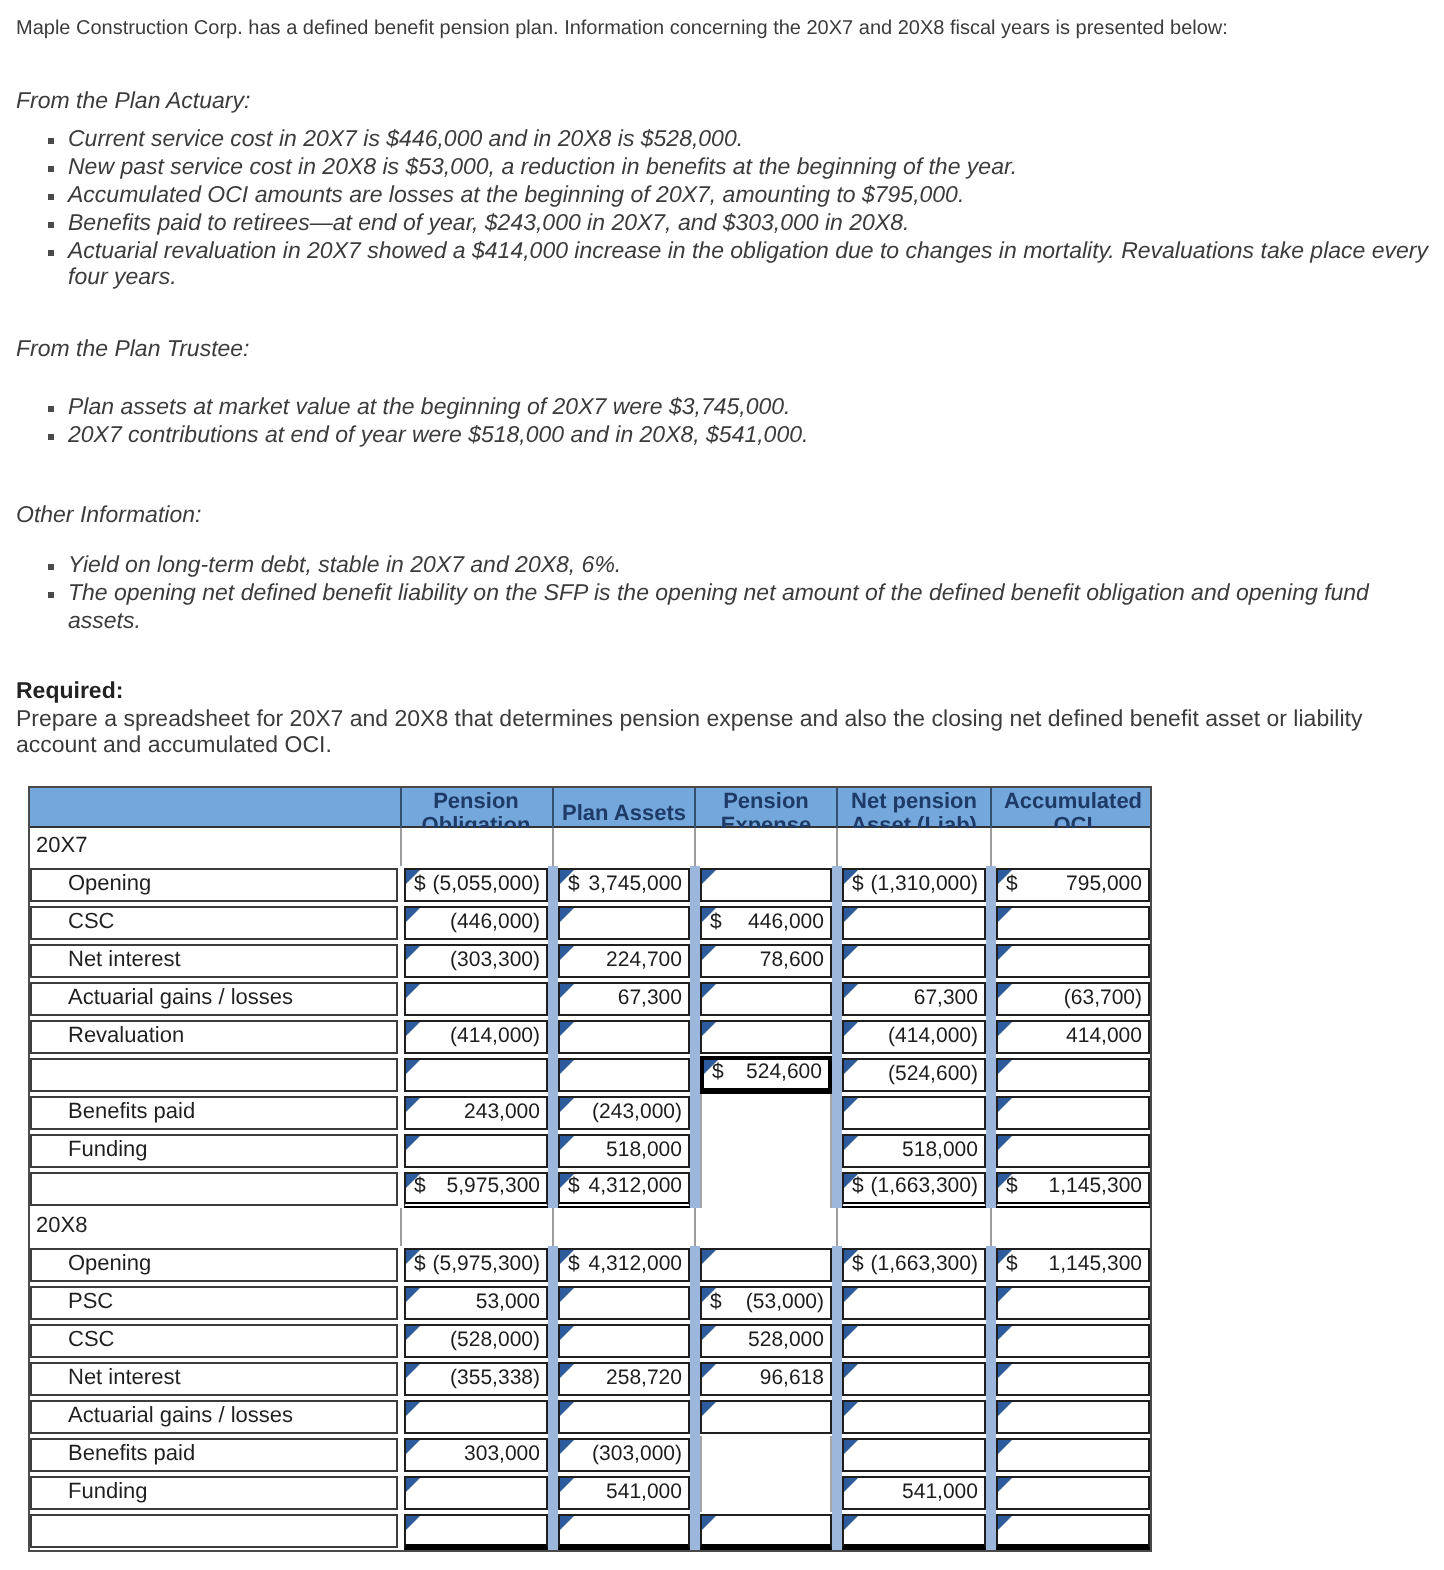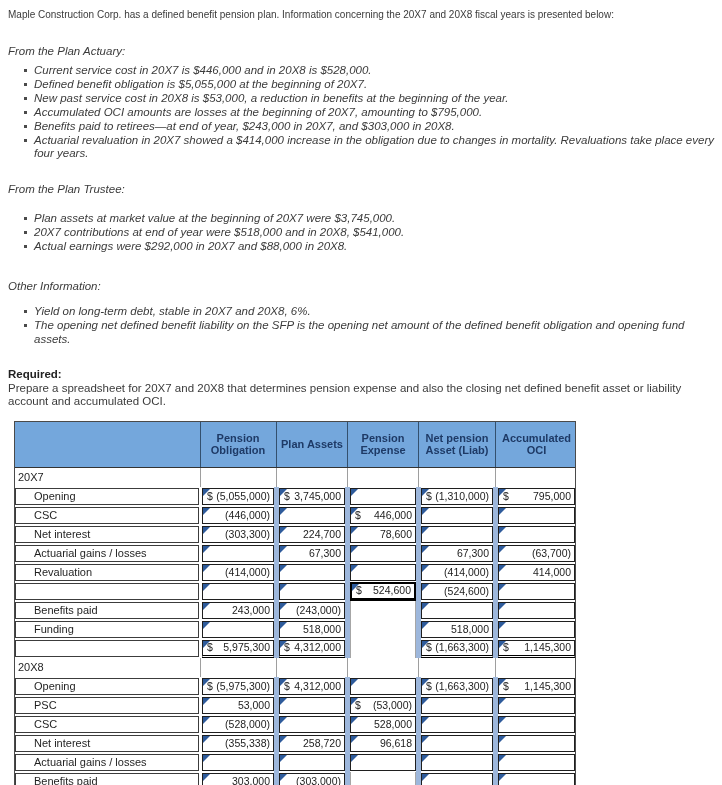--- a/index.html
+++ b/index.html
@@ -47,21 +47,21 @@
     border:1px solid #4a4a4a;
     background:#ffffff;
   }
   .tgrid{
     display:grid;
     grid-template-columns:184px 3px 72px 5px 66px 5px 66px 5px 72px 5px 77px;
   }
   .thead{
     background:var(--header-bg);
     border-bottom:1px solid #333333;
-    height:46px;
+    height:20px;
   }
   .hcol{
     display:flex;align-items:center;justify-content:center;
     text-align:center;
     font-weight:bold;
     font-size:11px;line-height:12px;
     color:var(--header-text);
     padding:1px;
   }
   .hsep{
@@ -117,32 +117,30 @@
 </head>
 <body>
 
 <div class="doc">
 
   <p class="intro">Maple Construction Corp. has a defined benefit pension plan. Information concerning the 20X7 and 20X8 fiscal years is presented below:</p>
 
   <p class="sec-heading h1">From the Plan Actuary:</p>
   <ul class="bullets b1">
       <li>Current service cost in 20X7 is $446,000 and in 20X8 is $528,000.</li>
-      <li>Defined benefit obligation is $5,055,000 at the beginning of 20X7.</li>
       <li>New past service cost in 20X8 is $53,000, a reduction in benefits at the beginning of the year.</li>
       <li>Accumulated OCI amounts are losses at the beginning of 20X7, amounting to $795,000.</li>
       <li>Benefits paid to retirees—at end of year, $243,000 in 20X7, and $303,000 in 20X8.</li>
       <li>Actuarial revaluation in 20X7 showed a $414,000 increase in the obligation due to changes in mortality. Revaluations take place every four years.</li>
     </ul>
 
   <p class="sec-heading h2">From the Plan Trustee:</p>
   <ul class="bullets b2">
       <li>Plan assets at market value at the beginning of 20X7 were $3,745,000.</li>
       <li>20X7 contributions at end of year were $518,000 and in 20X8, $541,000.</li>
-      <li>Actual earnings were $292,000 in 20X7 and $88,000 in 20X8.</li>
     </ul>
 
   <p class="sec-heading h3">Other Information:</p>
   <ul class="bullets b3">
       <li>Yield on long-term debt, stable in 20X7 and 20X8, 6%.</li>
       <li>The opening net defined benefit liability on the SFP is the opening net amount of the defined benefit obligation and opening fund assets.</li>
     </ul>
 
   <p class="required-label">Required:</p>
   <p class="required-text">Prepare a spreadsheet for 20X7 and 20X8 that determines pension expense and also the closing net defined benefit asset or liability account and accumulated OCI.</p>

